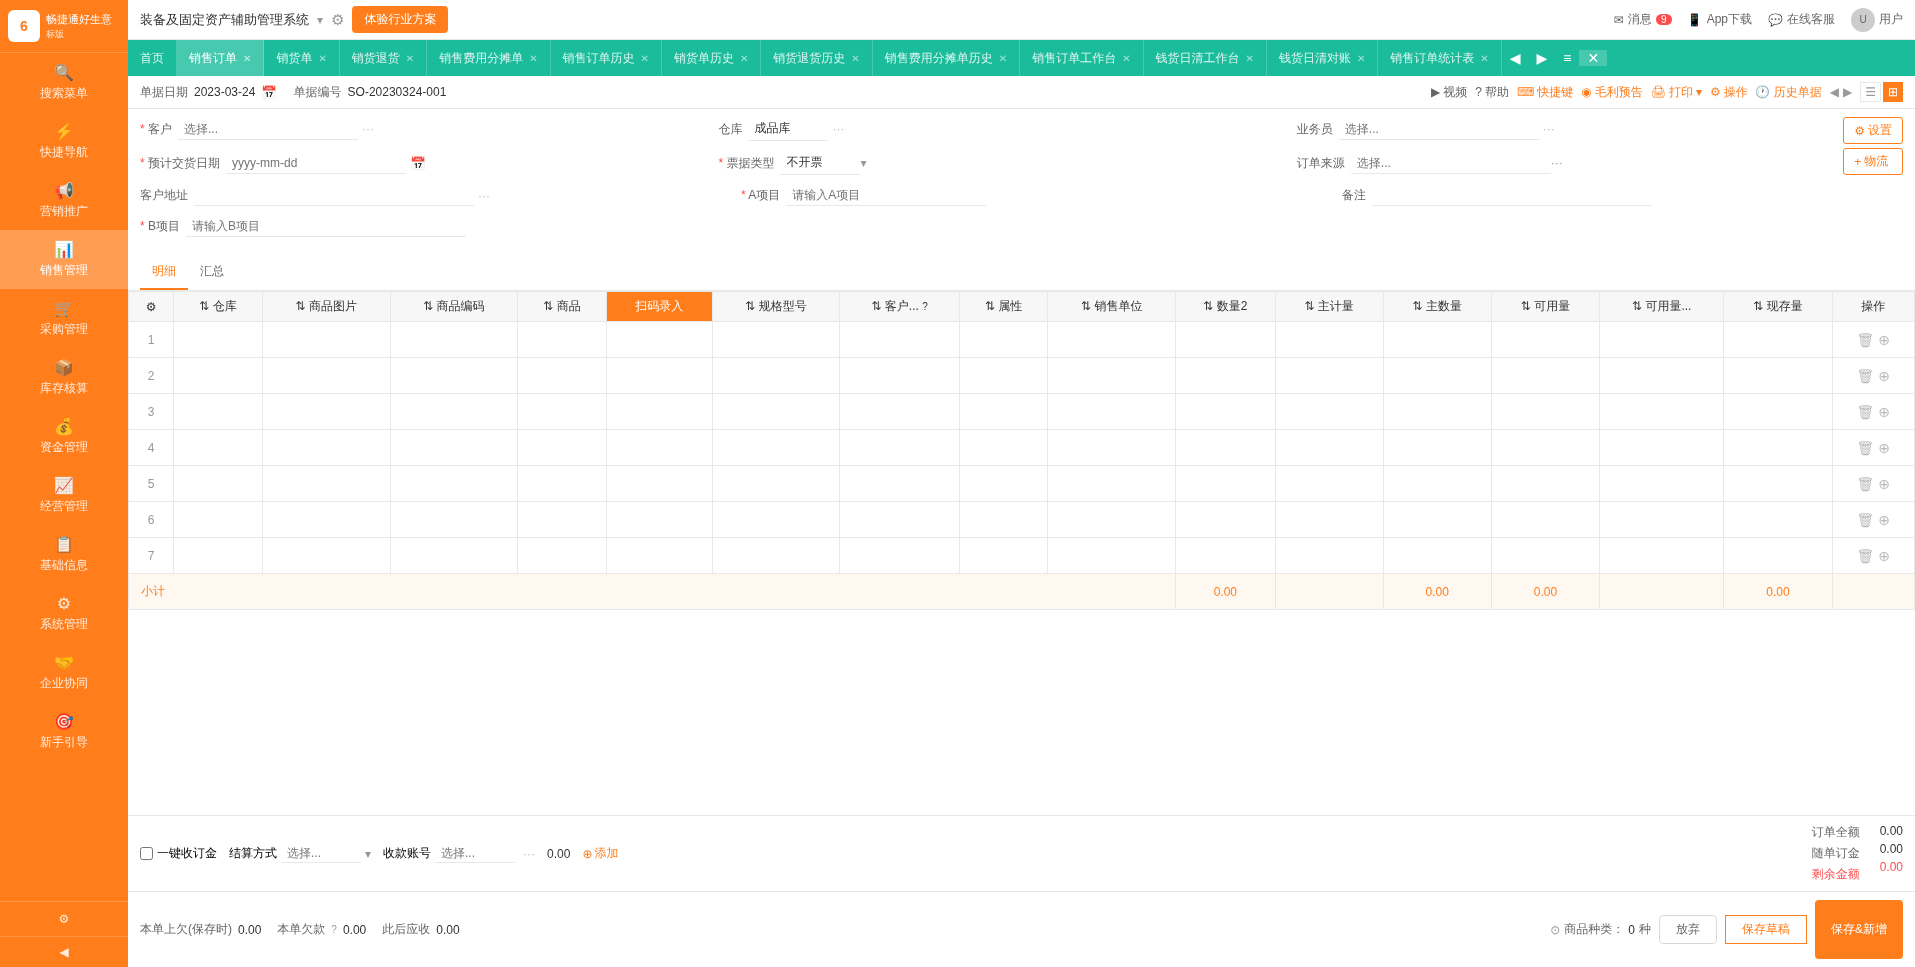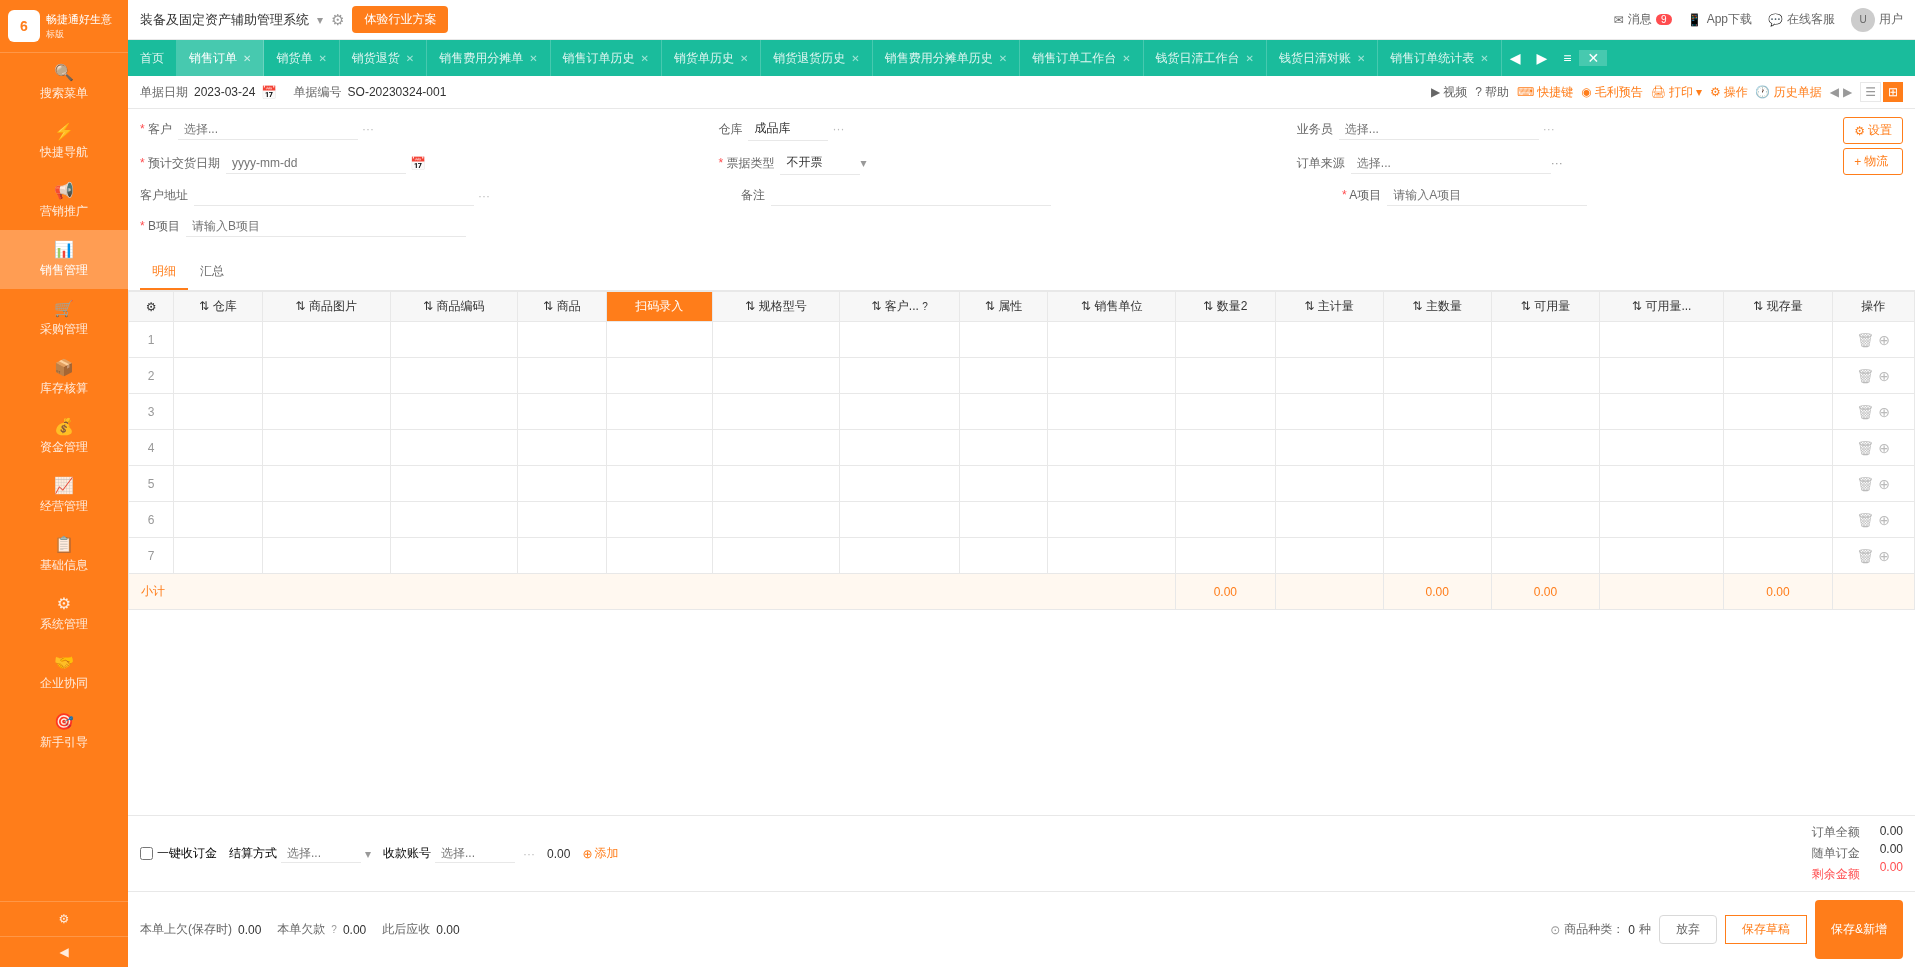--- a/index.html
+++ b/index.html
@@ -548,26 +548,26 @@
         </div>
       </div>
 
       <div class="form-row">
         <div class="form-group">
           <span class="form-label">客户地址</span>
           <input class="form-input" type="text" style="max-width: 280px;">
           <span class="dots">···</span>
         </div>
         <div class="form-group" style="margin-left:40px;">
+          <span class="form-label required">A项目</span>
+          <input class="form-input" type="text" style="max-width: 200px;" placeholder="请输入A项目">
+        </div>
+        <div class="form-group" style="margin-left:40px;">
           <span class="form-label">备注</span>
           <input class="form-input" type="text" style="max-width: 280px;">
-        </div>
-        <div class="form-group" style="margin-left:40px;">
-          <span class="form-label required">A项目</span>
-          <input class="form-input" type="text" style="max-width: 200px;" placeholder="请输入A项目">
         </div>
       </div>
 
       <div class="form-row">
         <div class="form-group">
           <span class="form-label required">B项目</span>
           <input class="form-input" type="text" style="max-width: 280px;" placeholder="请输入B项目">
         </div>
       </div>
     </div>

